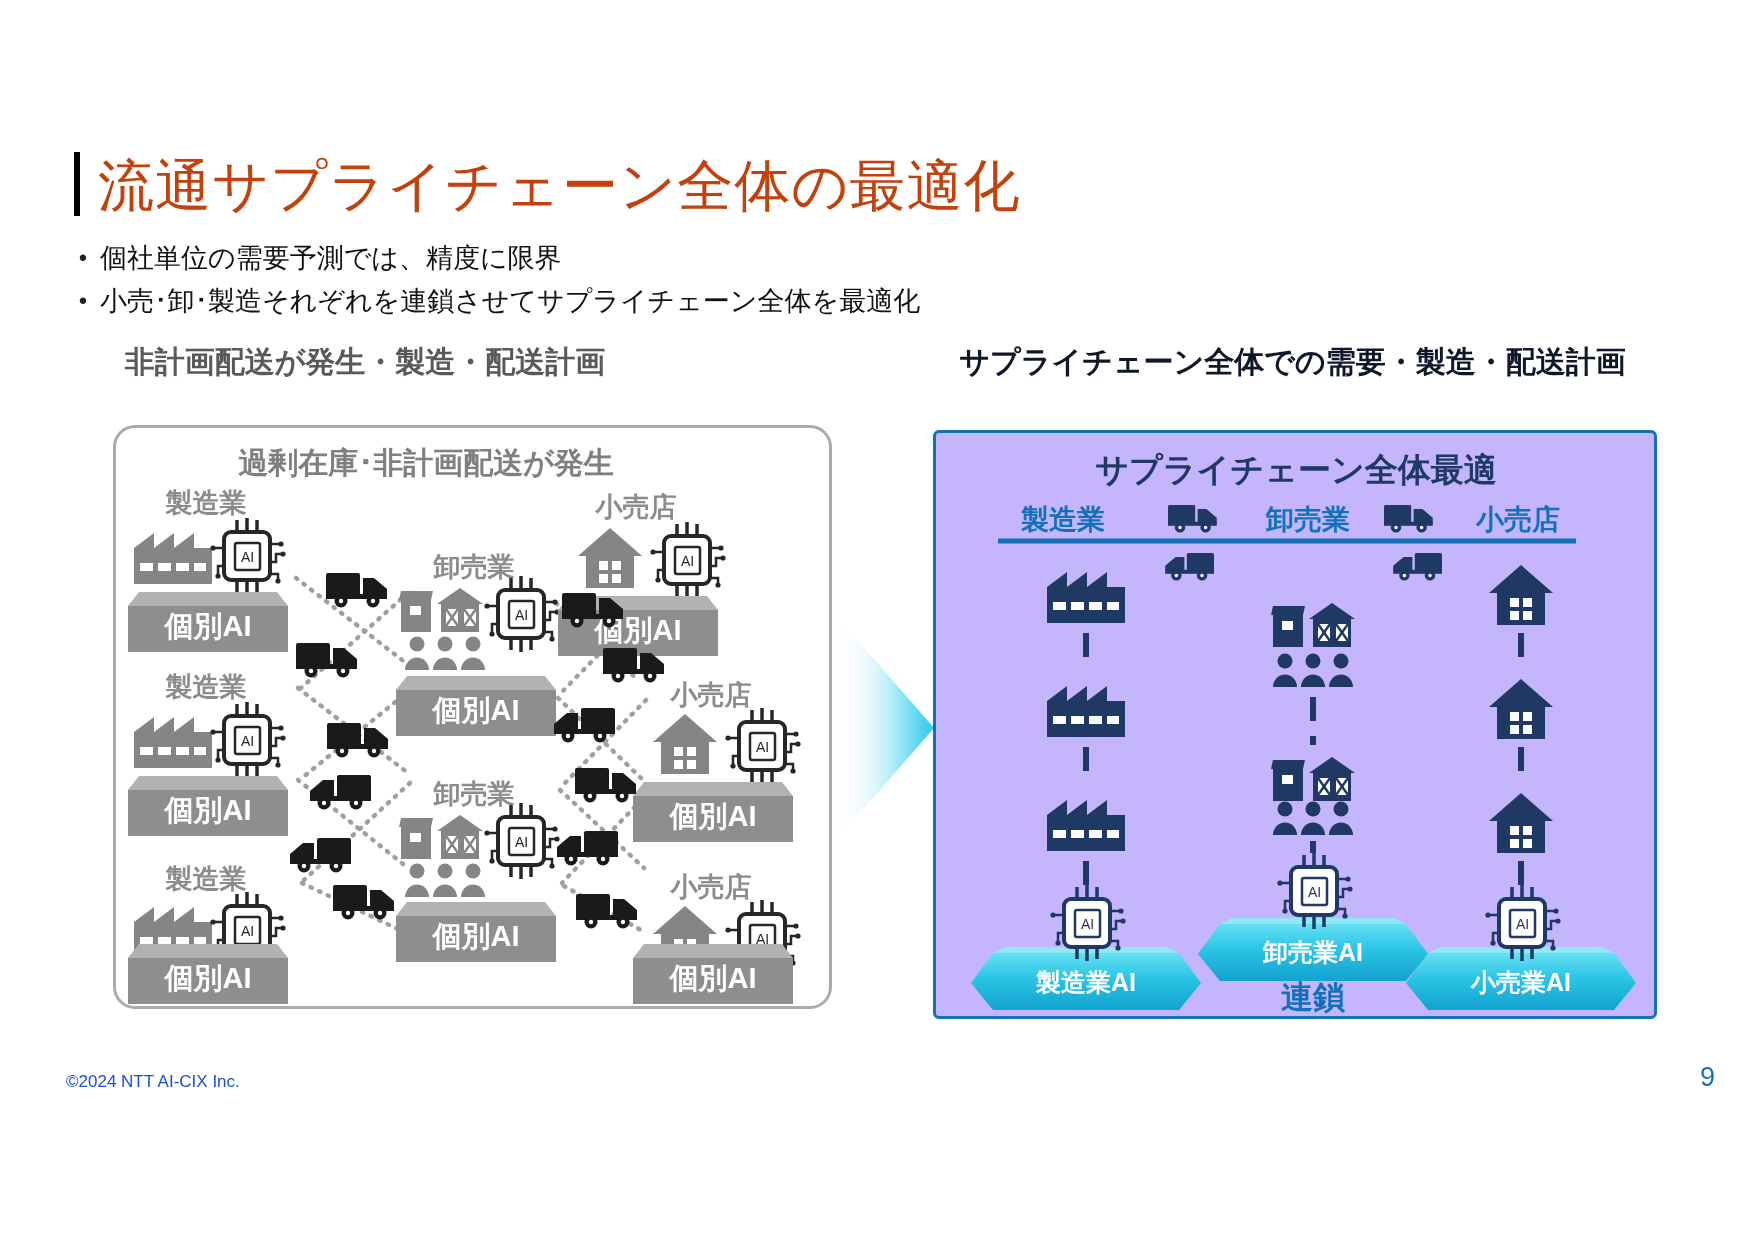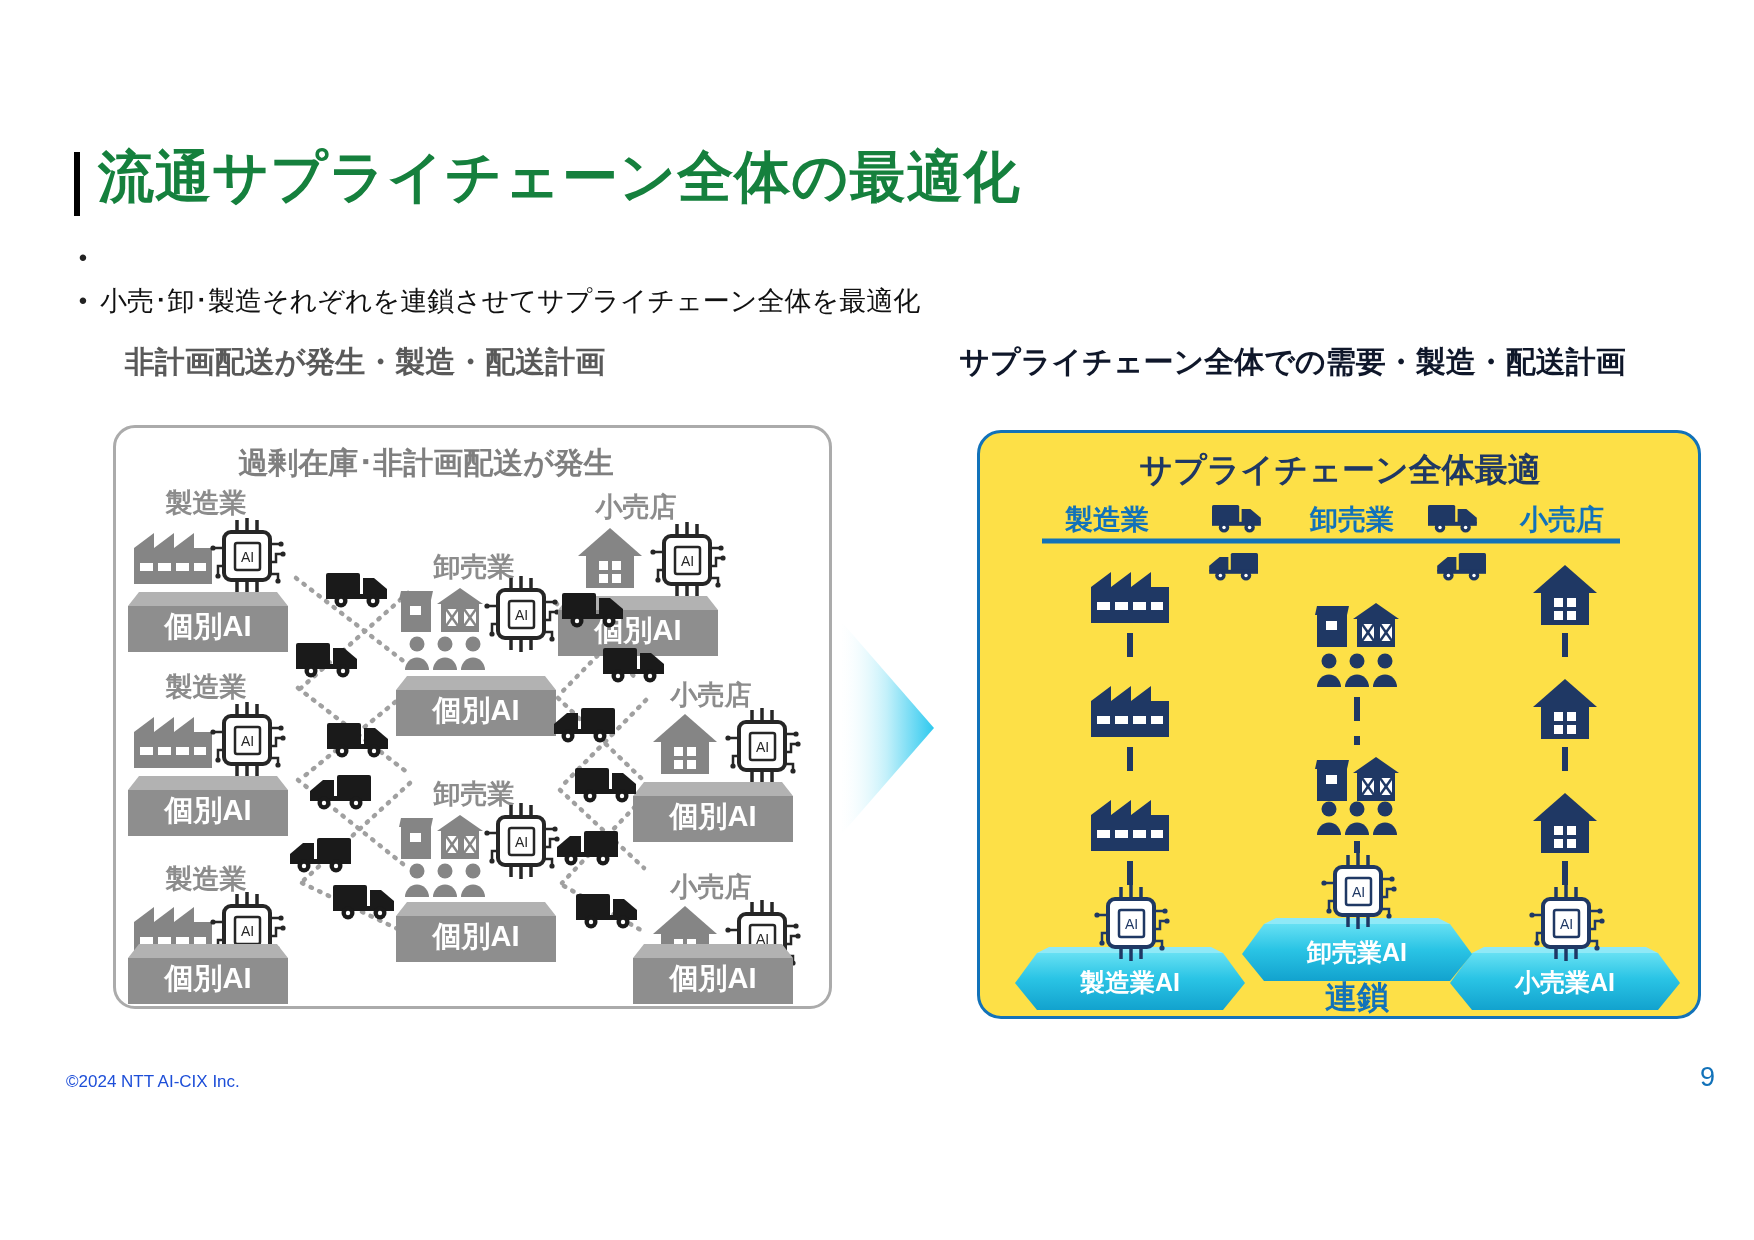--- a/index.html
+++ b/index.html
@@ -1,36 +1,36 @@
 <!DOCTYPE html>
 <html><head>
 <meta charset="utf-8">
 <style>
   html,body{margin:0;padding:0;background:#fff;}
   body{width:1754px;height:1240px;position:relative;overflow:hidden;
        font-family:"Liberation Sans","DejaVu Sans",sans-serif;}
   .abs{position:absolute;}
   
   .title-bar{left:74px;top:152px;width:6px;height:64px;background:#000;}
-  .slide-title{left:98px;top:140px;font-size:56px;font-weight:700;color:#15803d;
+  .slide-title{left:98px;top:149px;font-size:56px;font-weight:400;color:#c2410c;
                letter-spacing:1px;white-space:nowrap;}
   .bullets{left:66px;top:240px;}
   .bullet-row{display:flex;align-items:flex-start;margin-bottom:7px;}
   .bullet-dot{width:34px;text-align:center;font-size:24px;color:#222;line-height:36px;}
   .bullet-text{font-size:27px;color:#111;line-height:36px;white-space:nowrap;}
   
   .left-header{left:95px;top:342px;width:540px;text-align:center;font-size:30px;
                font-weight:800;color:#595959;white-space:nowrap;}
   .right-header{left:920px;top:342px;width:745px;text-align:center;font-size:30px;
                 font-weight:800;color:#0f172a;white-space:nowrap;}
   
   .left-panel{left:113px;top:425px;width:713px;height:578px;border:3px solid #ABABAB;
               border-radius:22px;background:#fff;}
   .right-panel{left:933px;top:430px;width:718px;height:583px;border:3px solid #1272B9;
-               border-radius:24px;background:#fde047;margin-left:44px;}
+               border-radius:6px;background:#c4b5fd;}
   .panel-svg{position:absolute;left:0;top:0;}
   
   .transform-arrow{left:840px;top:620px;}
   
   .footer-copyright{left:66px;top:1072px;font-size:17px;color:#1d4ed8;}
   .page-number{left:1700px;top:1062px;font-size:27px;color:#1272B9;}
   
   text{font-family:"Liberation Sans","DejaVu Sans",sans-serif;text-anchor:middle;}
   .t-warn{font-size:30px;font-weight:700;fill:#7F7F7F;}
   .t-glabel{font-size:27px;font-weight:700;fill:#8C8C8C;}
@@ -158,20 +158,21 @@
     </g>
   </defs>
 </svg>
 
 <div class="abs title-bar"></div>
 <div class="abs slide-title">流通サプライチェーン全体の最適化</div>
 
 <div class="abs bullets">
   <div class="bullet-row">
     <span class="bullet-dot">•</span>
+    <span class="bullet-text">個社単位の需要予測では、精度に限界</span>
   </div>
   <div class="bullet-row">
     <span class="bullet-dot">•</span>
     <span class="bullet-text">小売･卸･製造それぞれを連鎖させてサプライチェーン全体を最適化</span>
   </div>
 </div>
 
 <div class="abs left-header">非計画配送が発生・製造・配送計画</div>
 <div class="abs right-header">サプライチェーン全体での需要・製造・配送計画</div>
 

